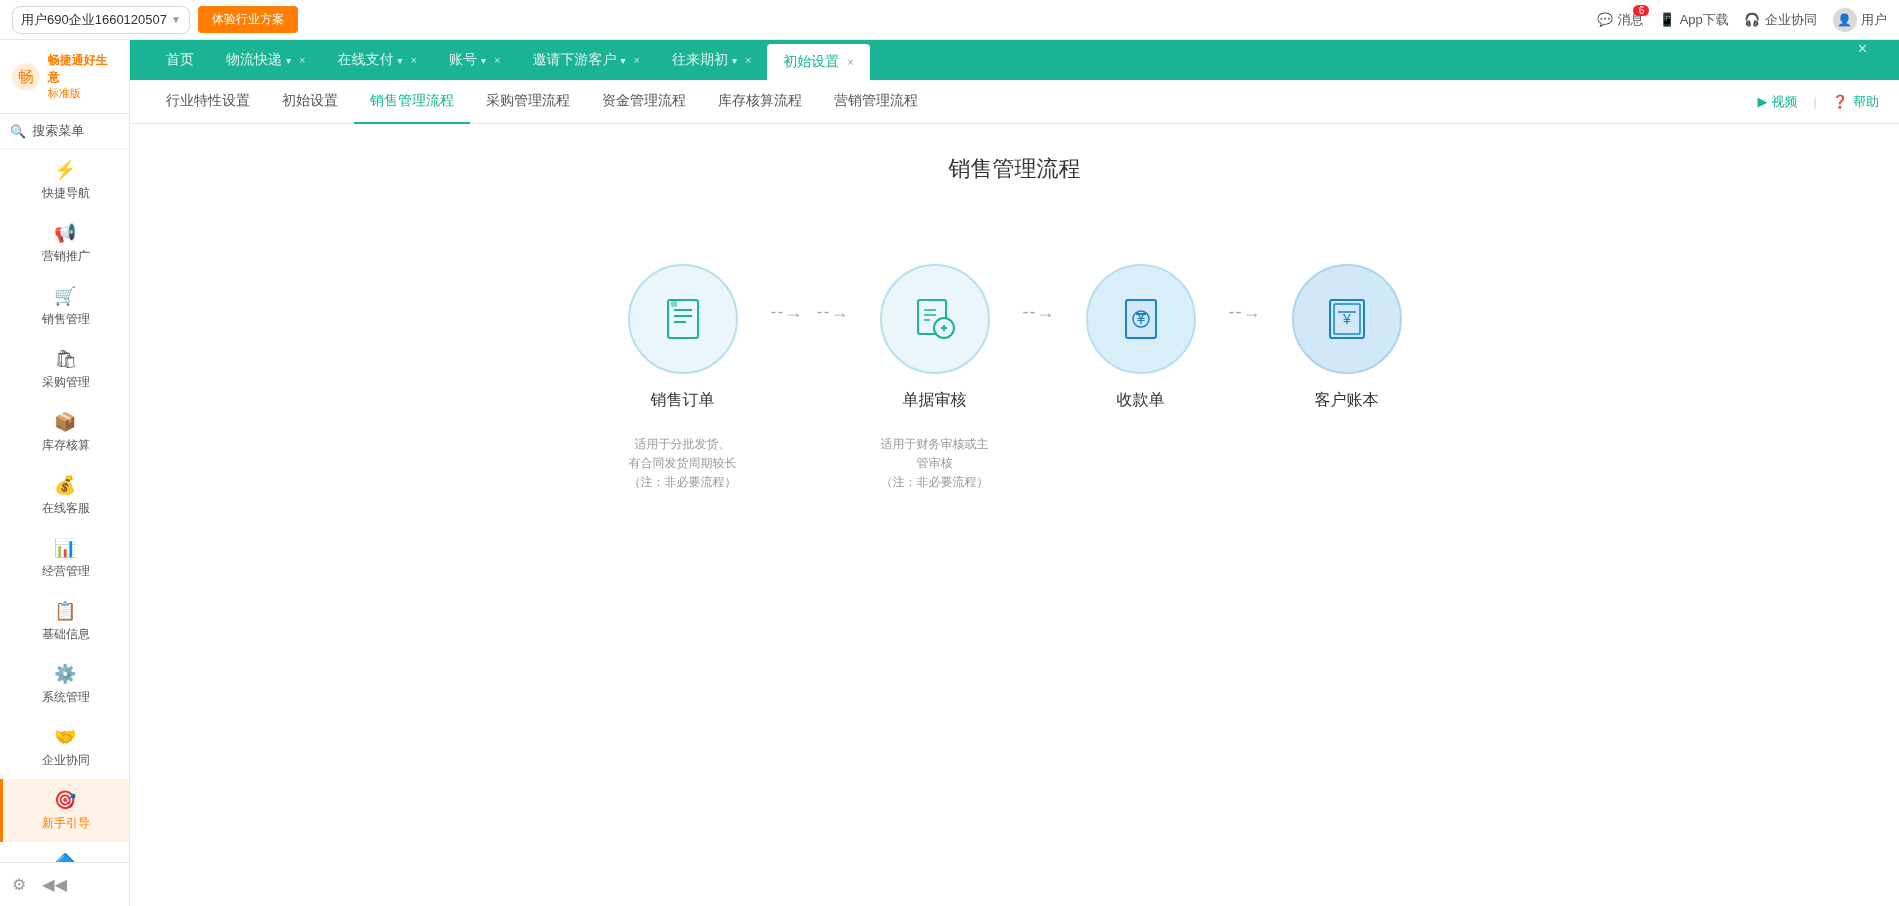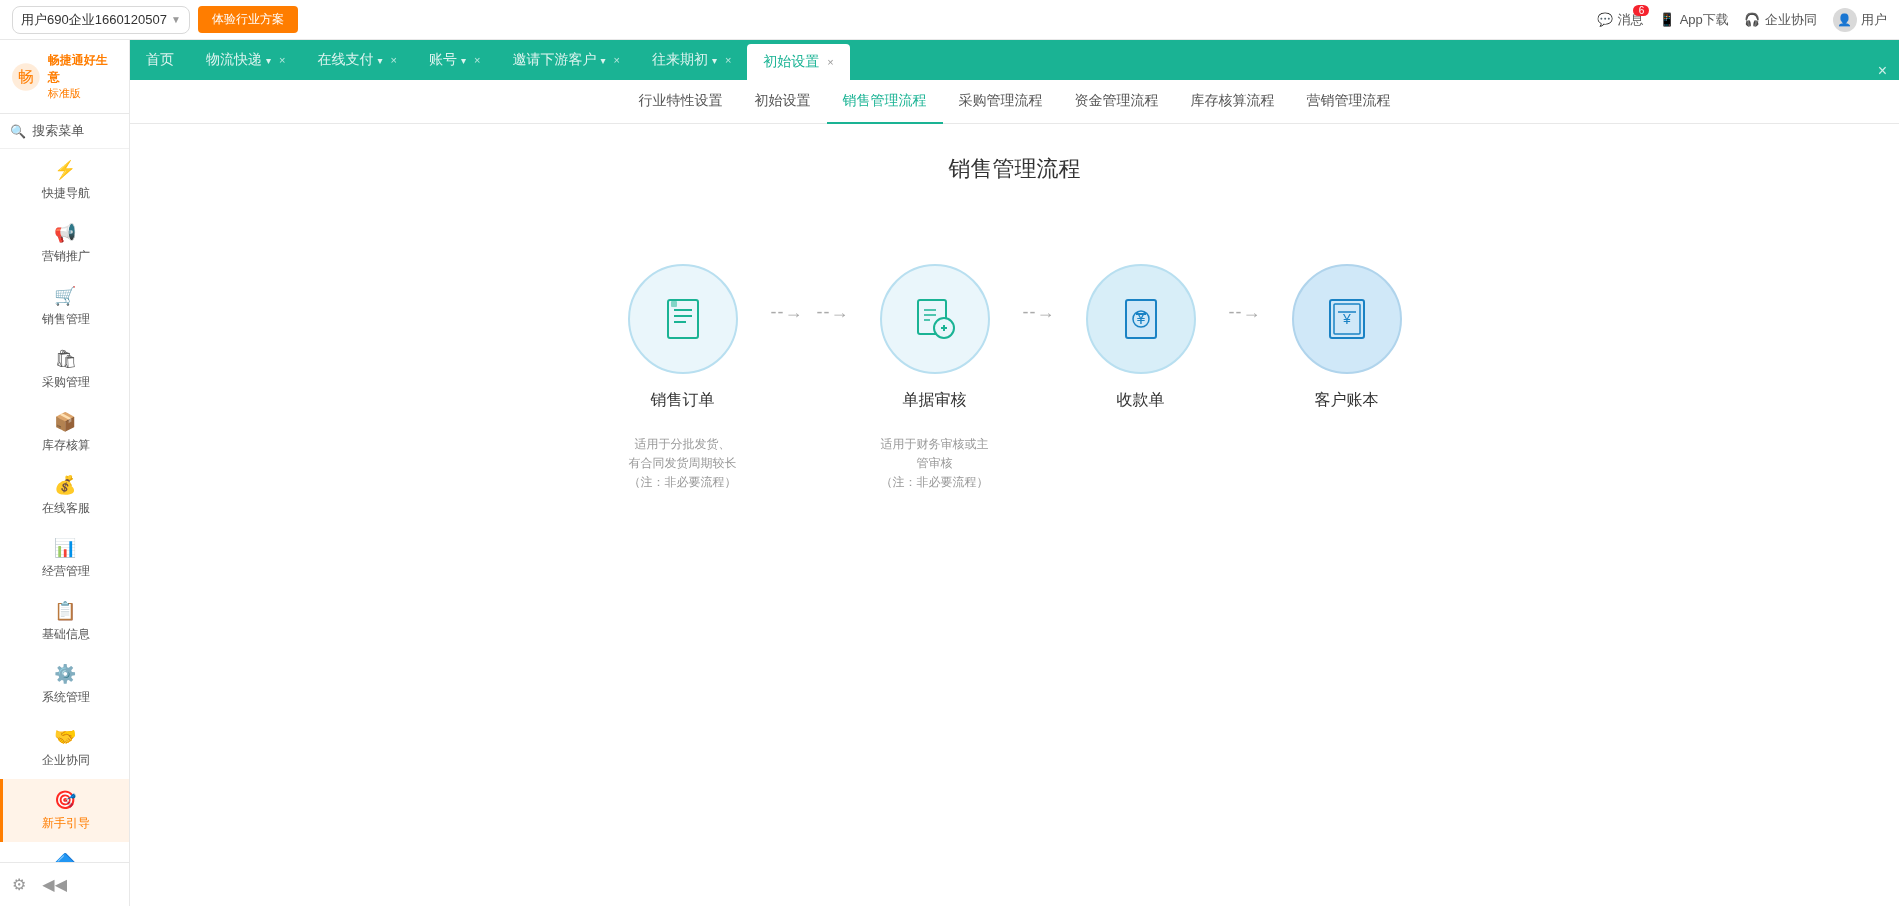--- a/index.html
+++ b/index.html
@@ -31,31 +31,31 @@
     .sidebar-item { display: flex; flex-direction: column; align-items: center; padding: 10px 6px; cursor: pointer; color: #555; font-size: 12px; gap: 4px; border-left: 3px solid transparent; }
     .sidebar-item.active { background: #fff3e8; color: #ff7d00; border-left: 3px solid #ff7d00; }
     .sidebar-item .s-icon { font-size: 18px; }
     .sidebar-bottom { border-top: 1px solid #e8e8e8; display: flex; padding: 8px; gap: 8px; align-items: center; }
     .sidebar-bottom .gear-btn, .sidebar-bottom .collapse-btn { cursor: pointer; color: #999; font-size: 16px; padding: 4px; }
 
     
     .content-area { flex: 1; display: flex; flex-direction: column; overflow: hidden; }
 
     
-    .nav-tabs { background: #1ab394; display: flex; align-items: flex-end; height: 40px; padding: 0 0; }
+    .nav-tabs { background: #1ab394; display: flex; align-items: flex-start; height: 40px; padding: 0 20px; }
     .nav-tab { padding: 0 16px; height: 40px; display: flex; align-items: center; color: rgba(255,255,255,0.85); font-size: 14px; cursor: pointer; gap: 4px; position: relative; }
     .nav-tab.active { background: #fff; color: #1ab394; border-radius: 4px 4px 0 0; margin-top: 4px; height: 36px; }
     .nav-tab .close-x { font-size: 11px; color: rgba(255,255,255,0.7); margin-left: 4px; }
     .nav-tab.active .close-x { color: #999; }
     .nav-tab .dropdown-arrow { font-size: 10px; }
     .nav-spacer { flex: 1; }
     .nav-close { color: rgba(255,255,255,0.8); cursor: pointer; padding: 0 12px; font-size: 16px; }
 
     
-    .sub-tabs { background: #fff; border-bottom: 1px solid #e8e8e8; display: flex; align-items: center; padding: 0 20px; height: 44px; justify-content: space-between; flex-direction: column; }
+    .sub-tabs { background: #fff; border-bottom: 1px solid #e8e8e8; display: flex; align-items: center; padding: 0 20px; height: 44px; justify-content: space-between; }
     .sub-tabs-left { display: flex; align-items: center; gap: 0; }
     .sub-tab { padding: 0 16px; height: 44px; display: flex; align-items: center; color: #555; font-size: 14px; cursor: pointer; border-bottom: 2px solid transparent; }
     .sub-tab.active { color: #1ab394; border-bottom: 2px solid #1ab394; }
     .sub-tabs-right { display: flex; align-items: center; gap: 16px; color: #1ab394; font-size: 13px; cursor: pointer; }
 
     
     .page-content { flex: 1; background: #fff; overflow: auto; padding: 30px 40px; }
     .page-title { text-align: center; font-size: 22px; color: #333; margin-bottom: 60px; font-weight: normal; }
 
     

